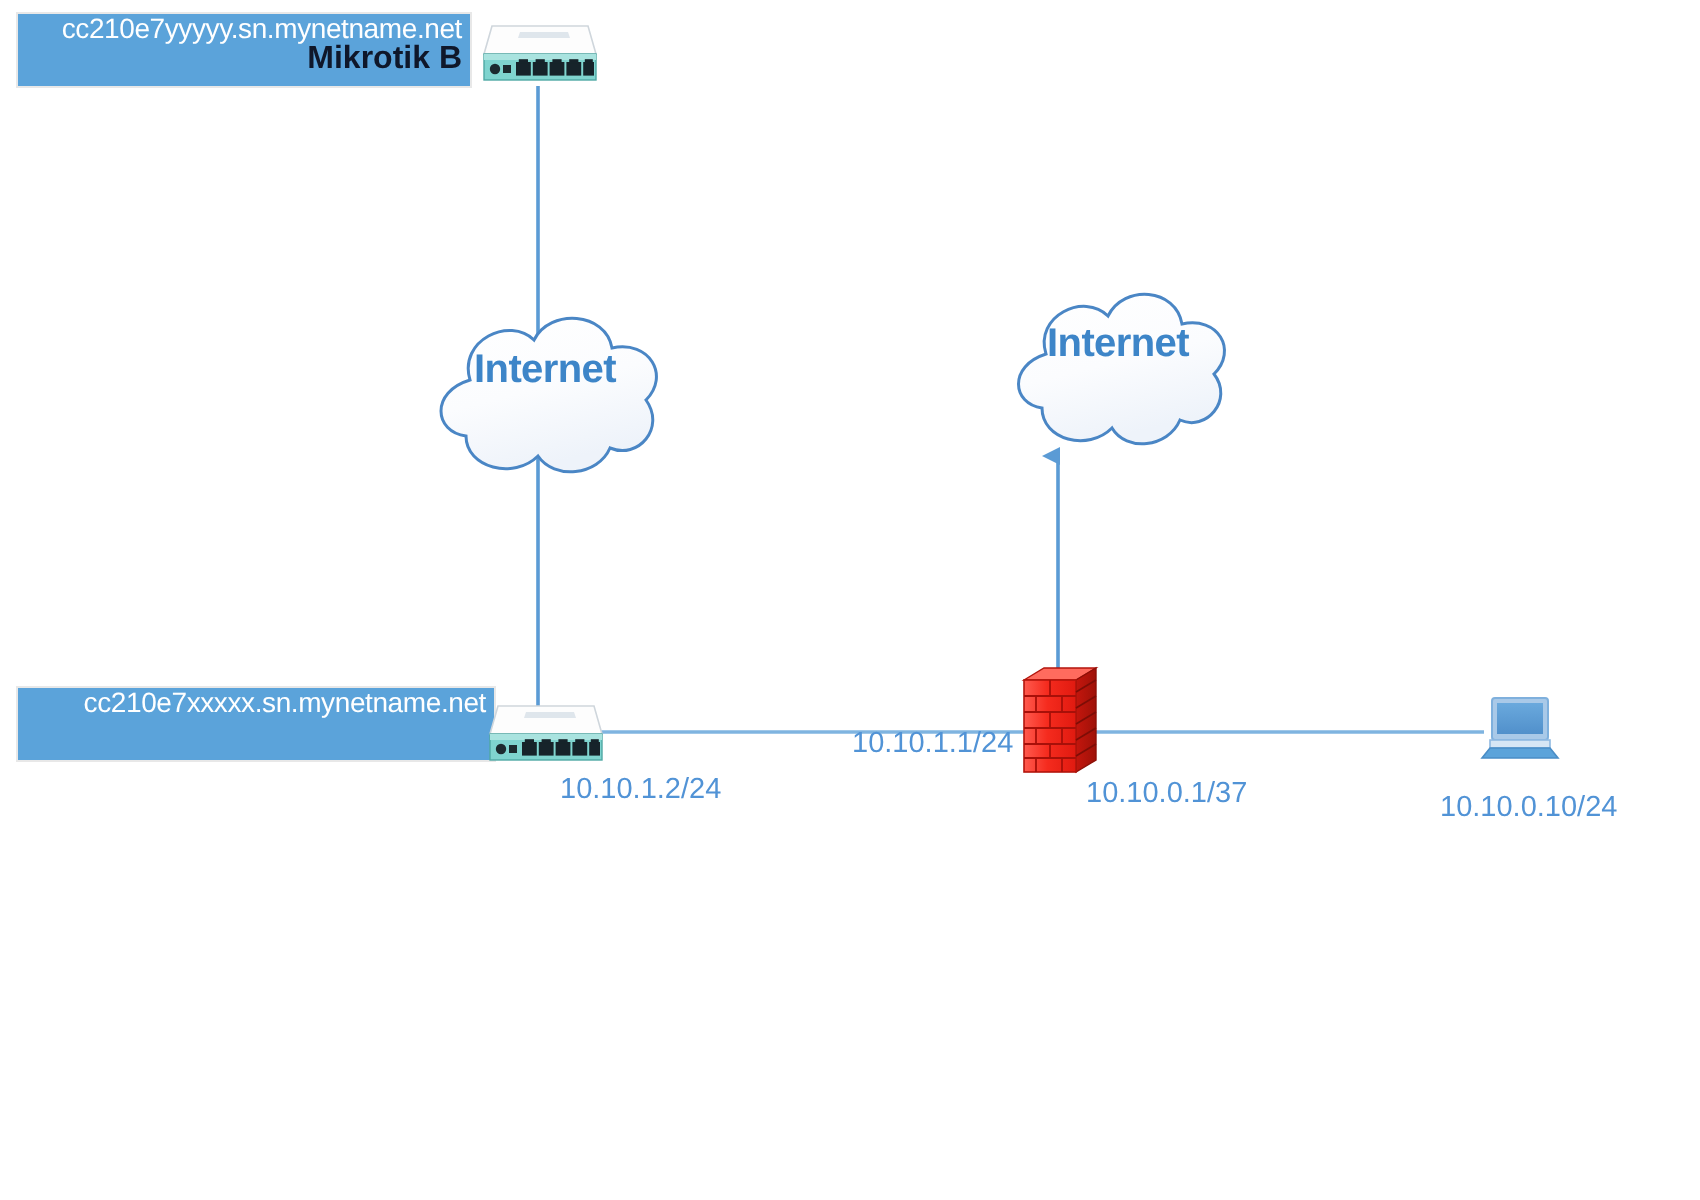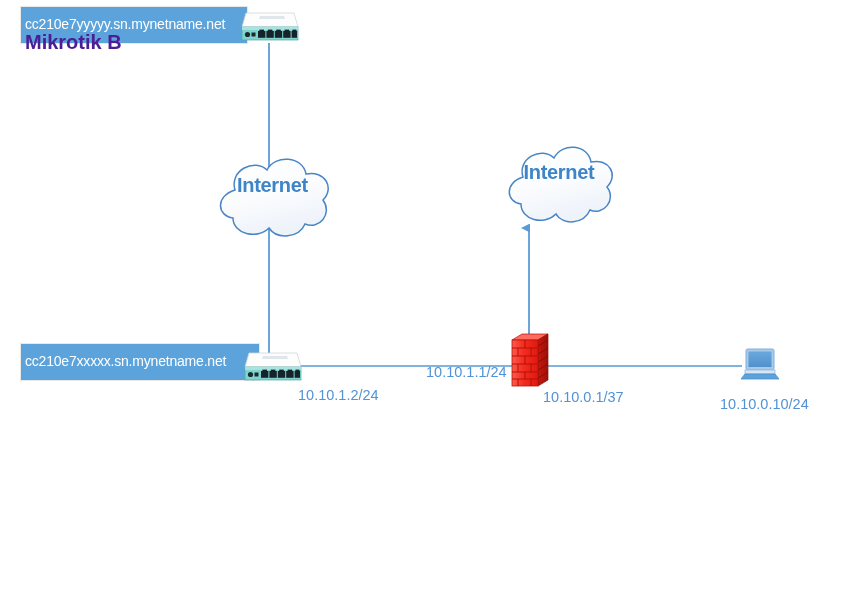--- a/index.html
+++ b/index.html
@@ -23,36 +23,35 @@
     width: 850px; height: 600px;
     pointer-events: none;
   }
 
   
   .host-label {
     position: absolute;
     background: #5ba3da;
     border: 1px solid #e8e8e8;
     box-sizing: border-box;
-    text-align: left;
+    text-align: right;
     line-height: 1.05;
-    padding: 10px 4px 3px 4px;
-    margin-left: 12px;
+    padding: 0 4px 3px 4px;
   }
   .host-label .fqdn {
     display: block;
     color: #ffffff;
     font-size: 14px;
     letter-spacing: -0.2px;
     white-space: nowrap;
   }
   .host-label .hostname {
     display: block;
-    color: #4c1d95;
-    font-size: 20px;
+    color: #0f172a;
+    font-size: 16px;
     white-space: nowrap;
   }
   .host-label.bold-name .hostname { font-weight: bold; }
 
   
   .cloud { position: absolute; }
   .cloud .cloud-text {
     position: absolute;
     left: 0;
     width: 100%;
@@ -247,18 +246,18 @@
 
       <rect x="6" y="1" width="28" height="21" rx="1.5" fill="#a9c9e8" stroke="#7fb0dd" stroke-width="1"></rect>
       <rect x="8.5" y="3.5" width="23" height="15.5" fill="url(#screenGrad)"></rect>
 
       <rect x="5" y="22" width="30" height="4" fill="#d6e6f5" stroke="#8fb9e2" stroke-width="0.8"></rect>
 
       <path d="M 1 31 L 5 26 L 35 26 L 39 31 Z" fill="#5ba3da" stroke="#4a8dc6" stroke-width="0.8"></path>
     </svg>
   </div>
 
-  <span class="ip-label" style="left:298px; top:387px;">10.10.1.2/24</span>
+  <span class="ip-label" style="left:280px; top:387px;">10.10.1.2/24</span>
   <span class="ip-label" style="left:426px; top:364px;">10.10.1.1/24</span>
   <span class="ip-label" style="left:543px; top:389px;">10.10.0.1/37</span>
   <span class="ip-label" style="left:720px; top:396px;">10.10.0.10/24</span>
 
 </div>
 
 </body></html>

